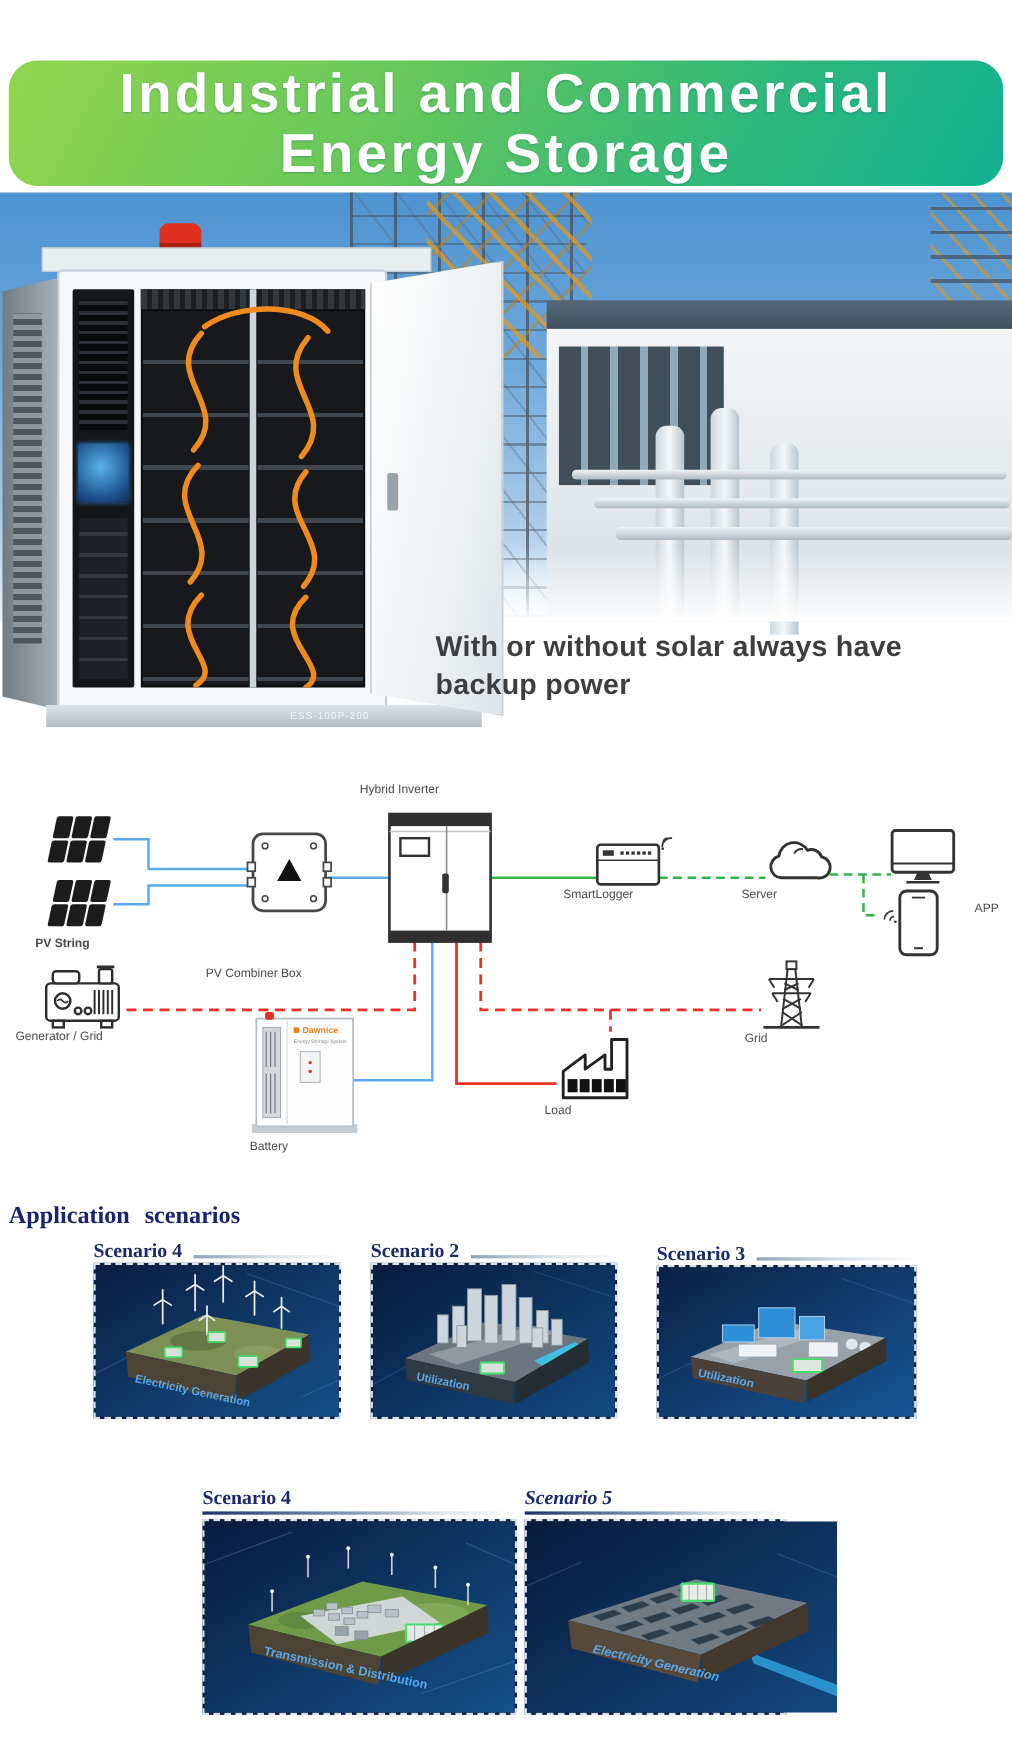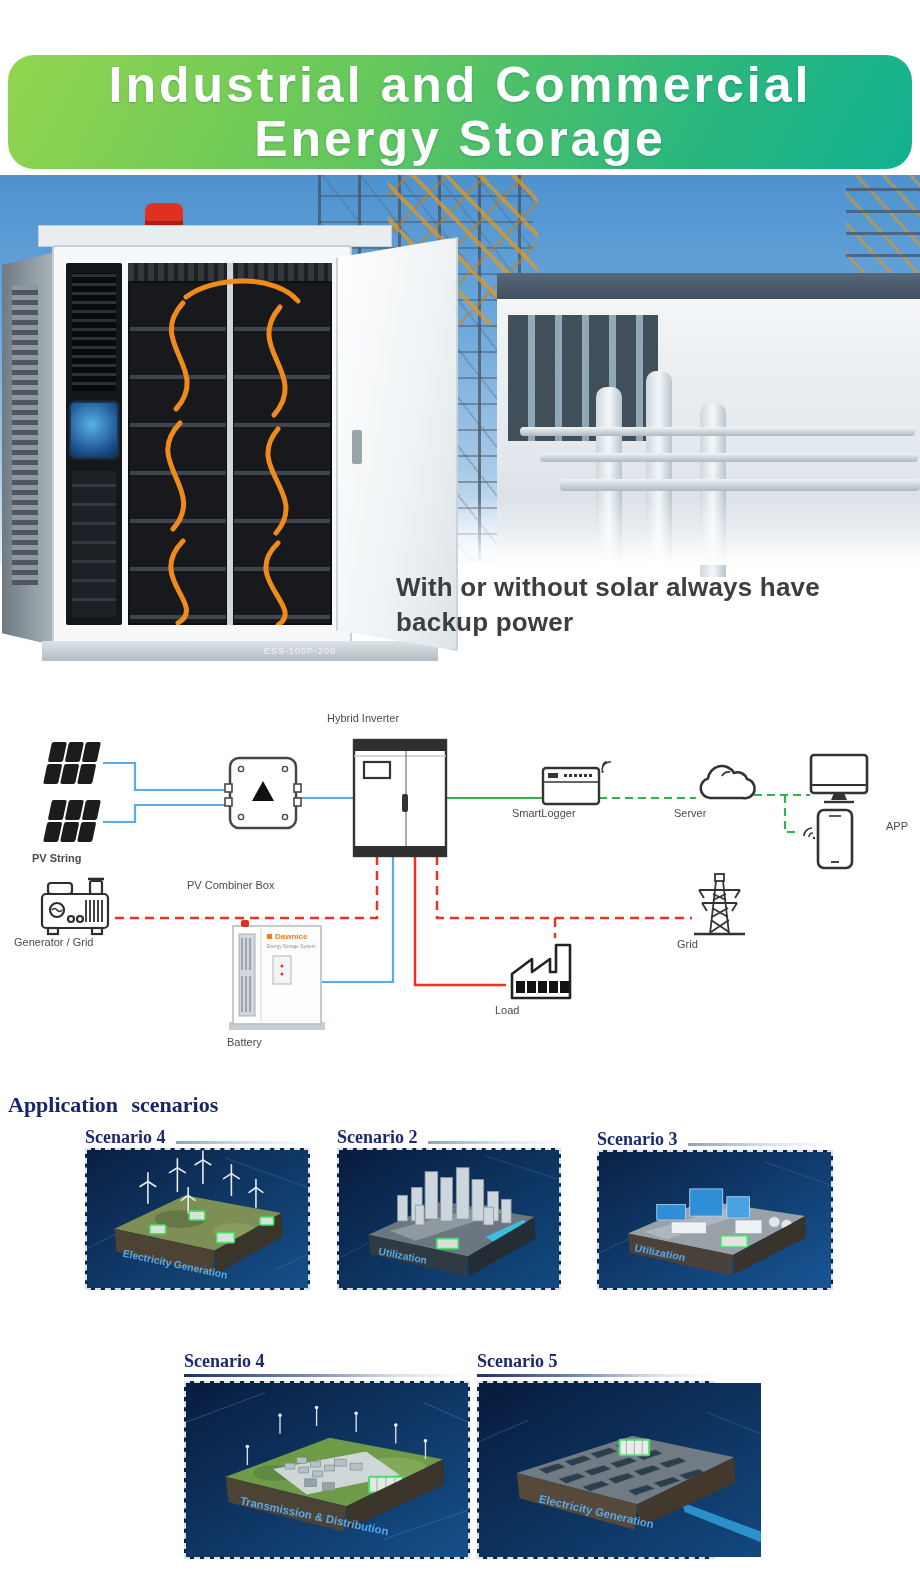--- a/index.html
+++ b/index.html
@@ -545,21 +545,21 @@
           <line x1="202" y1="96" x2="202" y2="112" stroke="#9fb0a5" stroke-width="1"></line>
           <line x1="211" y1="96" x2="211" y2="112" stroke="#9fb0a5" stroke-width="1"></line>
         </g>
         <polygon points="40,96 162,126 159,152 43,122" fill="#4d4335"></polygon>
         <polygon points="162,126 260,78 261,104 163,150" fill="#3a342b"></polygon>
         <text transform="translate(54,124) rotate(12)" fill="#59aef5" font-size="11.5" font-weight="bold" font-family="Liberation Sans, sans-serif" opacity="0.95">Transmission &amp; Distribution</text>
       </svg>
     </div>
   </div>
 
-  <div class="scenario" style="left:477px;top:1350px;width:238px;">
+  <div class="scenario" style="left:477px;top:1350px;width:238px;font-style:italic;">
     <div class="scen-head">
       <span class="scen-label">Scenario 5</span>
     </div>
     <div class="rule2"></div>
     <div class="scen-img">
       <svg width="282" height="174" viewBox="0 0 285 178" preserveAspectRatio="none">
         <defs>
           <linearGradient id="bg5" x1="0" y1="0" x2="1" y2="1">
             <stop offset="0" stop-color="#081b3c"></stop>
               <stop offset="1" stop-color="#13487e"></stop>

